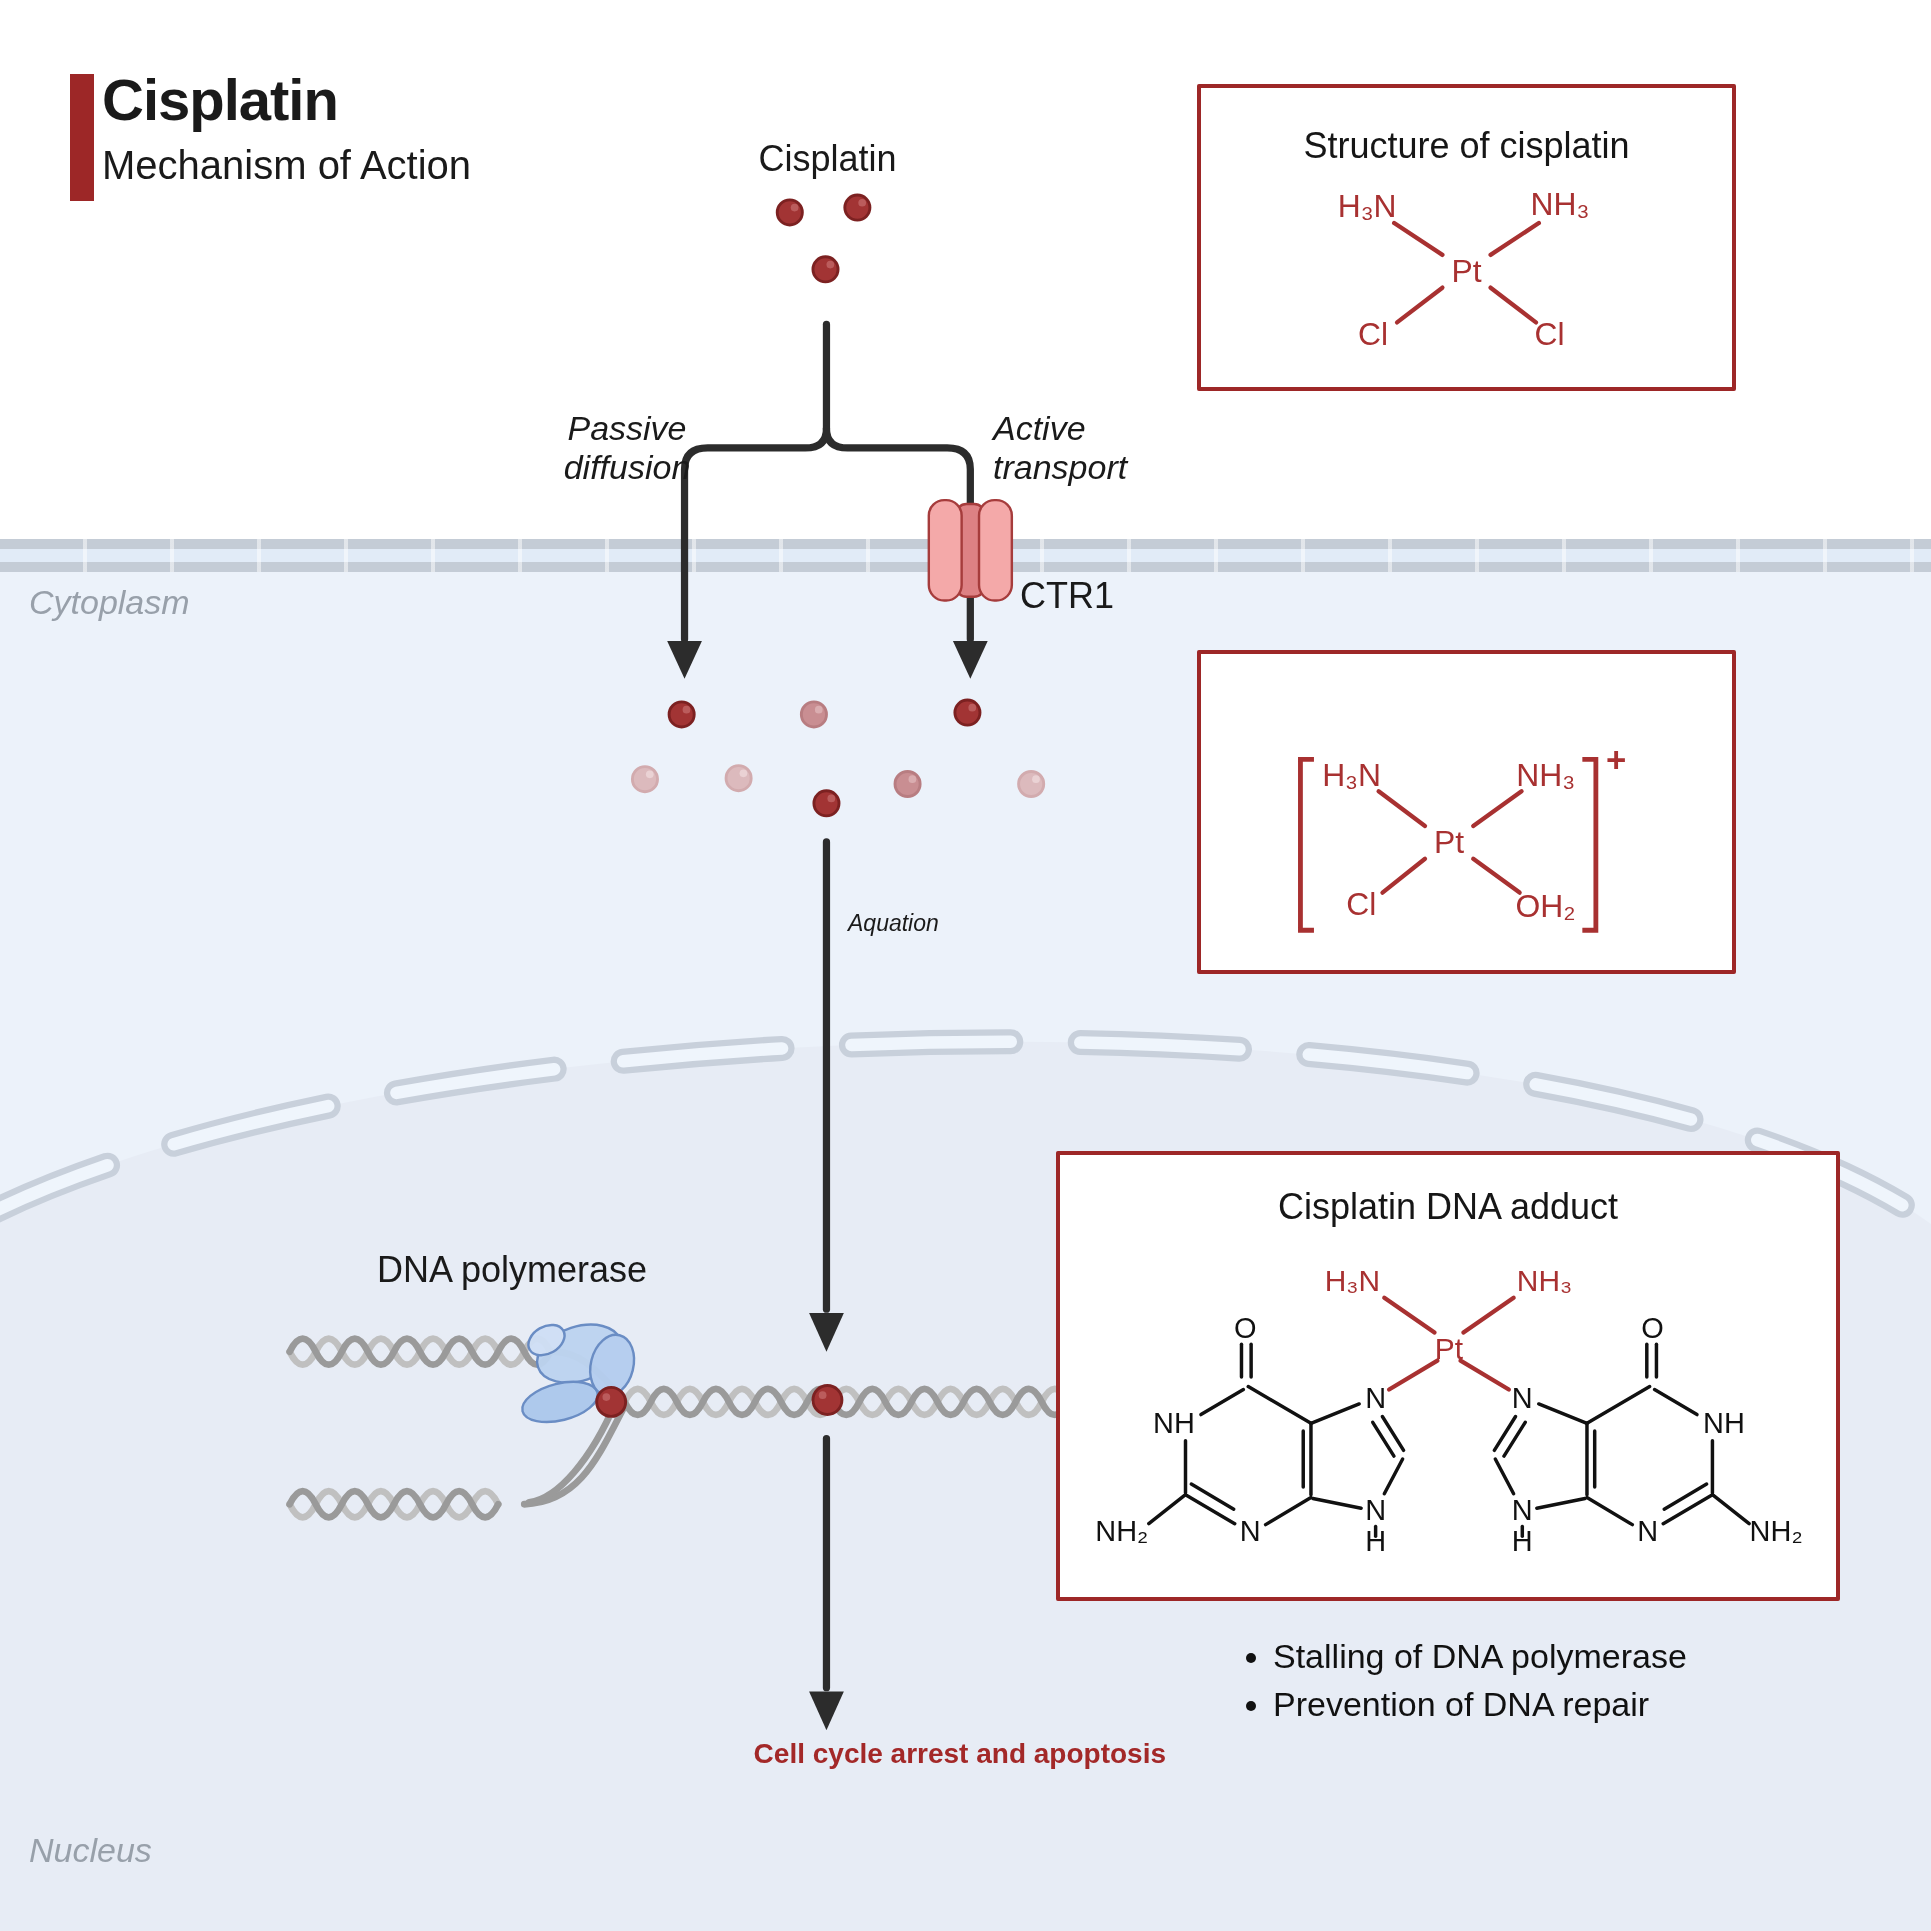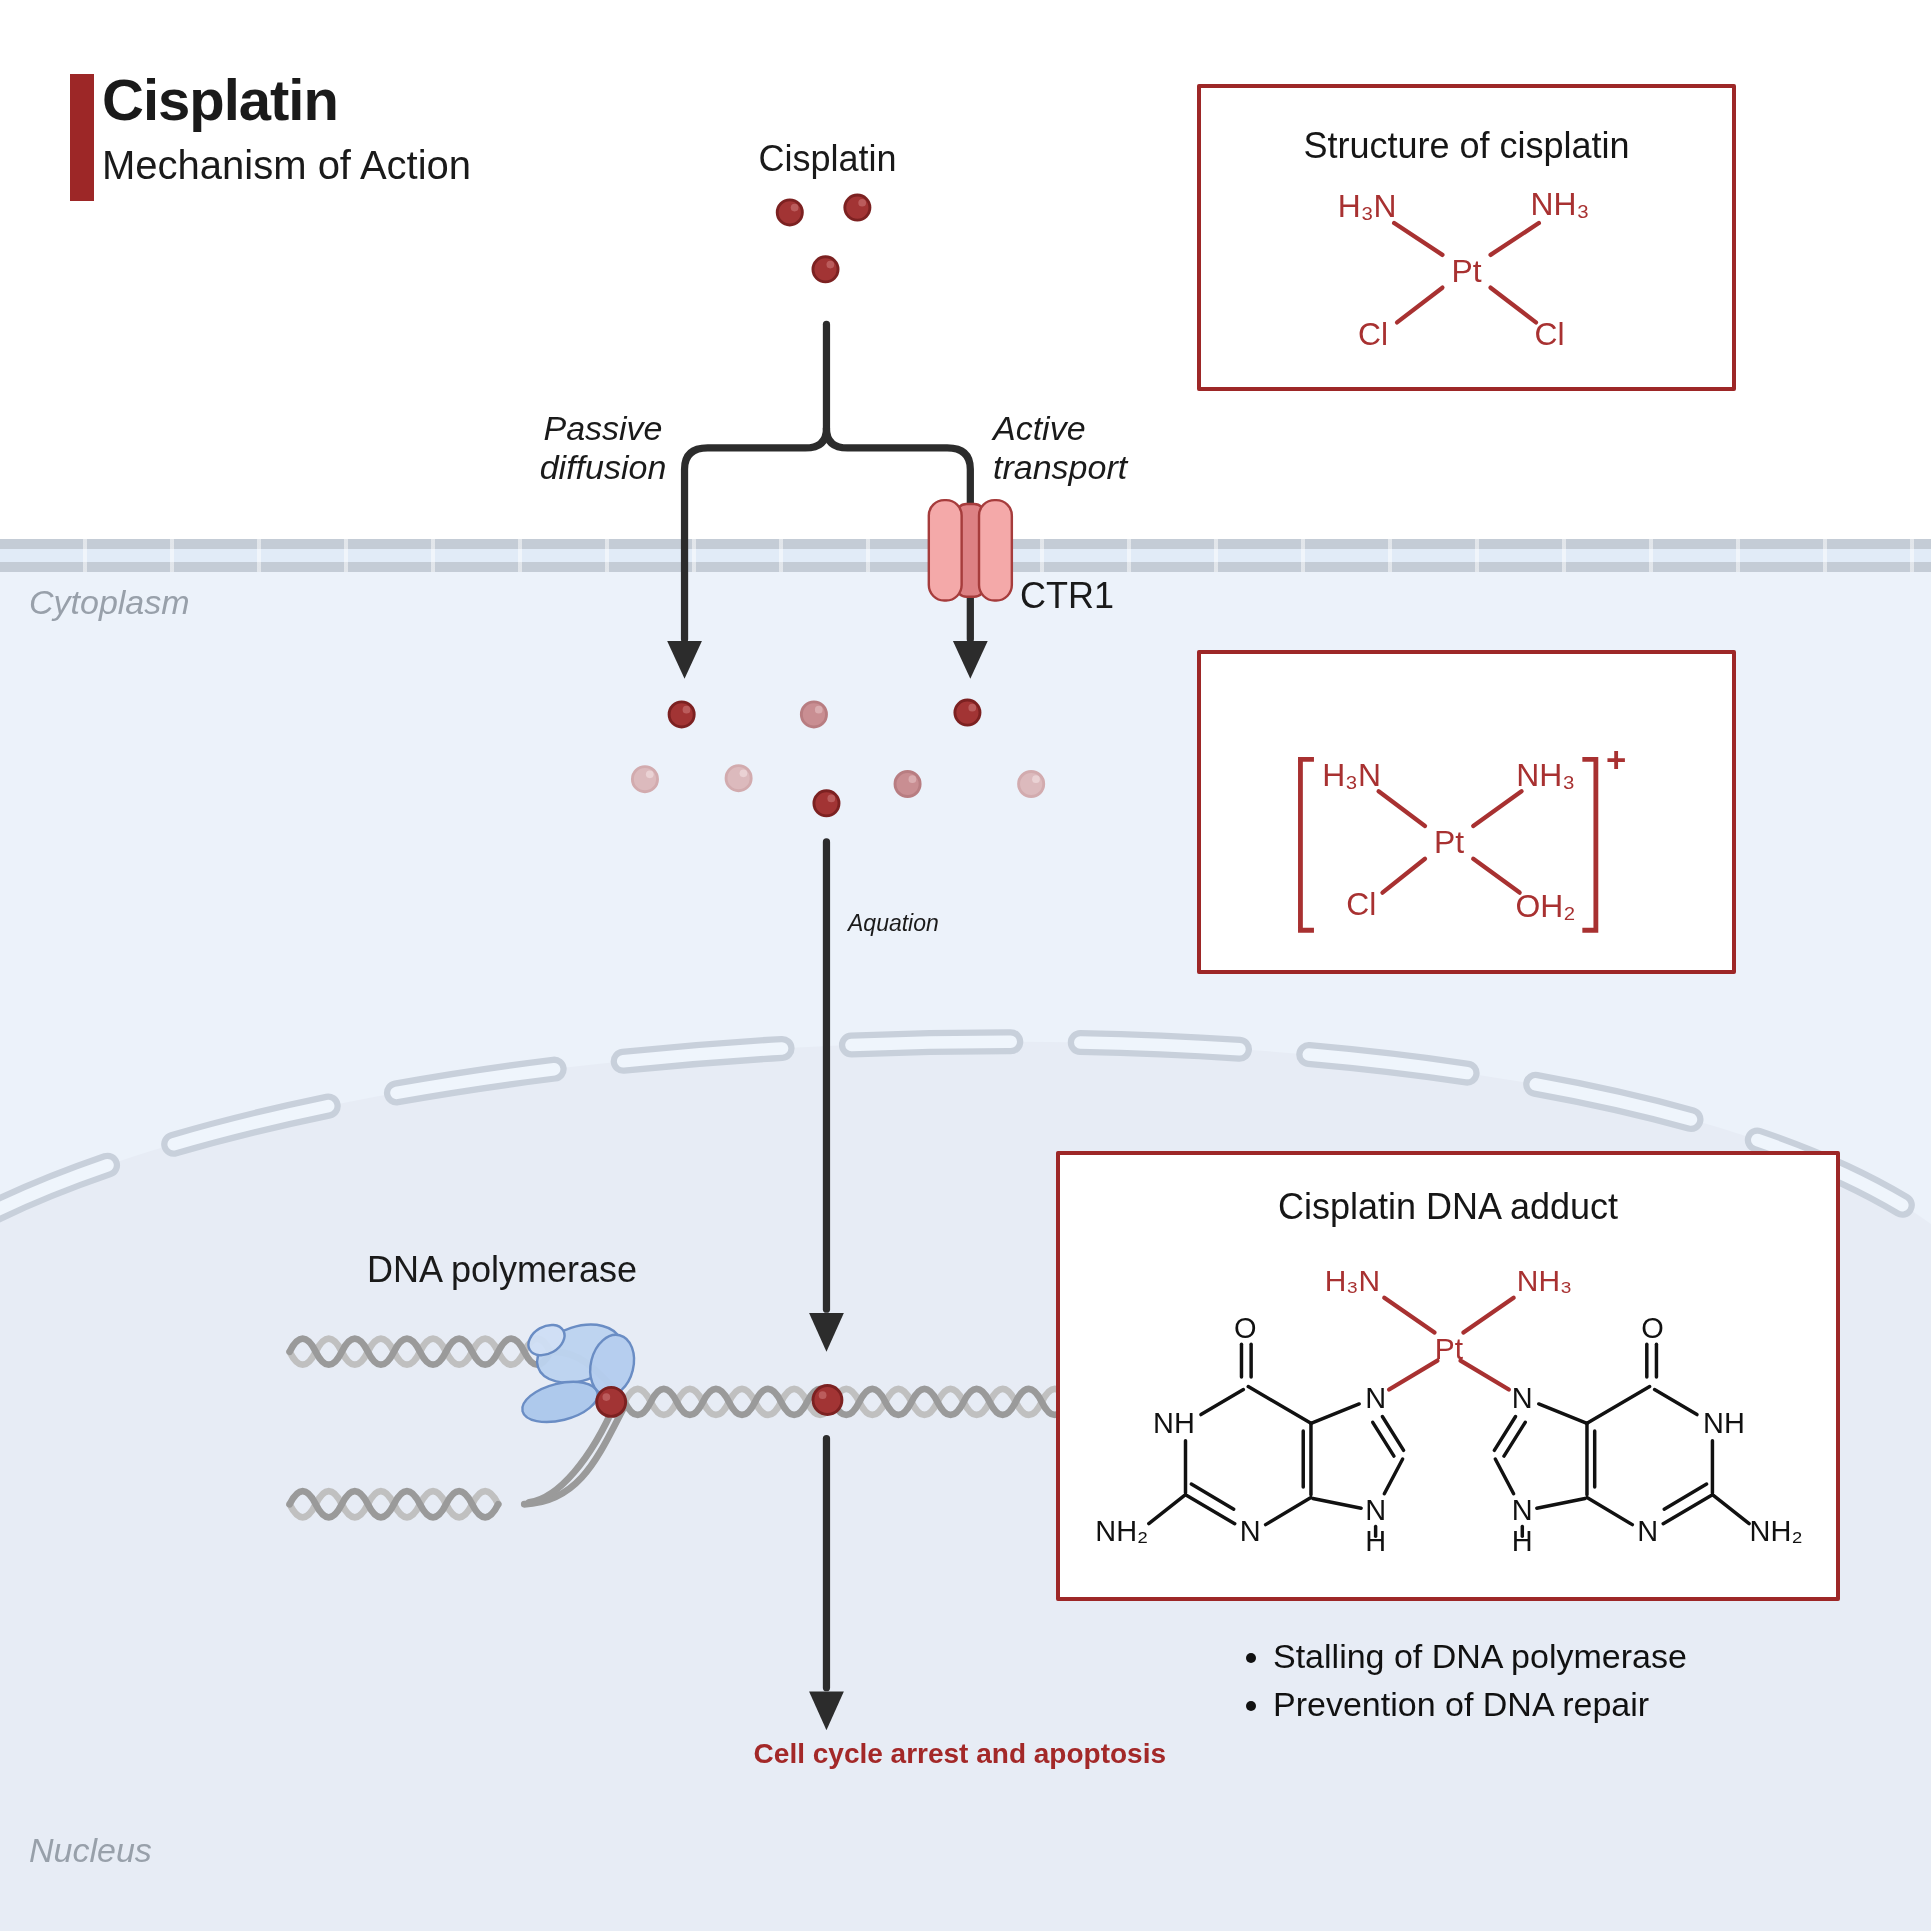--- a/index.html
+++ b/index.html
@@ -27,27 +27,27 @@
   .dot-dark{fill:var(--dot-dark);stroke:var(--dot-dark-rim);stroke-width:3;}
   .dot-med{fill:var(--dot-med);stroke:#b87d81;stroke-width:3;}
   .dot-light{fill:var(--dot-light);stroke:#d2abae;stroke-width:3;}
   .hl{stroke:none;opacity:.85;}
   
   .lbl{position:absolute;white-space:pre-line;}
   .page-title{left:102px;top:66px;font-size:58px;font-weight:bold;letter-spacing:-1px;}
   .page-subtitle{left:102px;top:143px;font-size:40px;}
   .title-bar{position:absolute;left:70px;top:74px;width:24px;height:127px;background:var(--accent-red);}
   .lbl-cisplatin{left:726px;top:138px;width:203px;text-align:center;font-size:36px;}
-  .lbl-passive{left:524px;top:409px;width:158px;text-align:center;font-style:italic;font-size:34px;line-height:39px;}
+  .lbl-passive{left:548px;top:409px;width:158px;text-align:center;font-style:italic;font-size:34px;line-height:39px;}
   .lbl-active{left:993px;top:409px;width:183px;text-align:left;font-style:italic;font-size:34px;line-height:39px;}
   .lbl-ctr1{left:1020px;top:575px;font-size:36px;}
   .lbl-cytoplasm{left:29px;top:583px;font-style:italic;font-size:34px;color:var(--text-gray);}
   .lbl-nucleus{left:29px;top:1831px;font-style:italic;font-size:34px;color:var(--text-gray);}
   .lbl-aquation{left:848px;top:910px;font-style:italic;font-size:23px;}
-  .lbl-dnapoly{left:367px;top:1249px;width:290px;text-align:left;font-size:36px;}
+  .lbl-dnapoly{left:367px;top:1249px;width:290px;text-align:center;font-size:36px;}
   .lbl-outcome{left:490px;top:1738px;width:676px;text-align:right;font-size:28px;font-weight:bold;color:var(--outcome-red);}
   
   .chem-box{position:absolute;background:#ffffff;border:4.8px solid var(--accent-red);border-radius:1.9px;}
   .box-structure{left:1197px;top:84px;width:531px;height:299px;}
   .box-aquated{left:1197px;top:650px;width:531px;height:316px;}
   .box-adduct{left:1056px;top:1151px;width:776px;height:442px;}
   .chem-box .box-title{position:absolute;left:0;width:100%;text-align:center;font-size:36px;color:#161616;}
   .box-structure .box-title{top:37px;}
   .box-aquated .box-title{top:35px;}
   .box-adduct .box-title{top:31px;}

